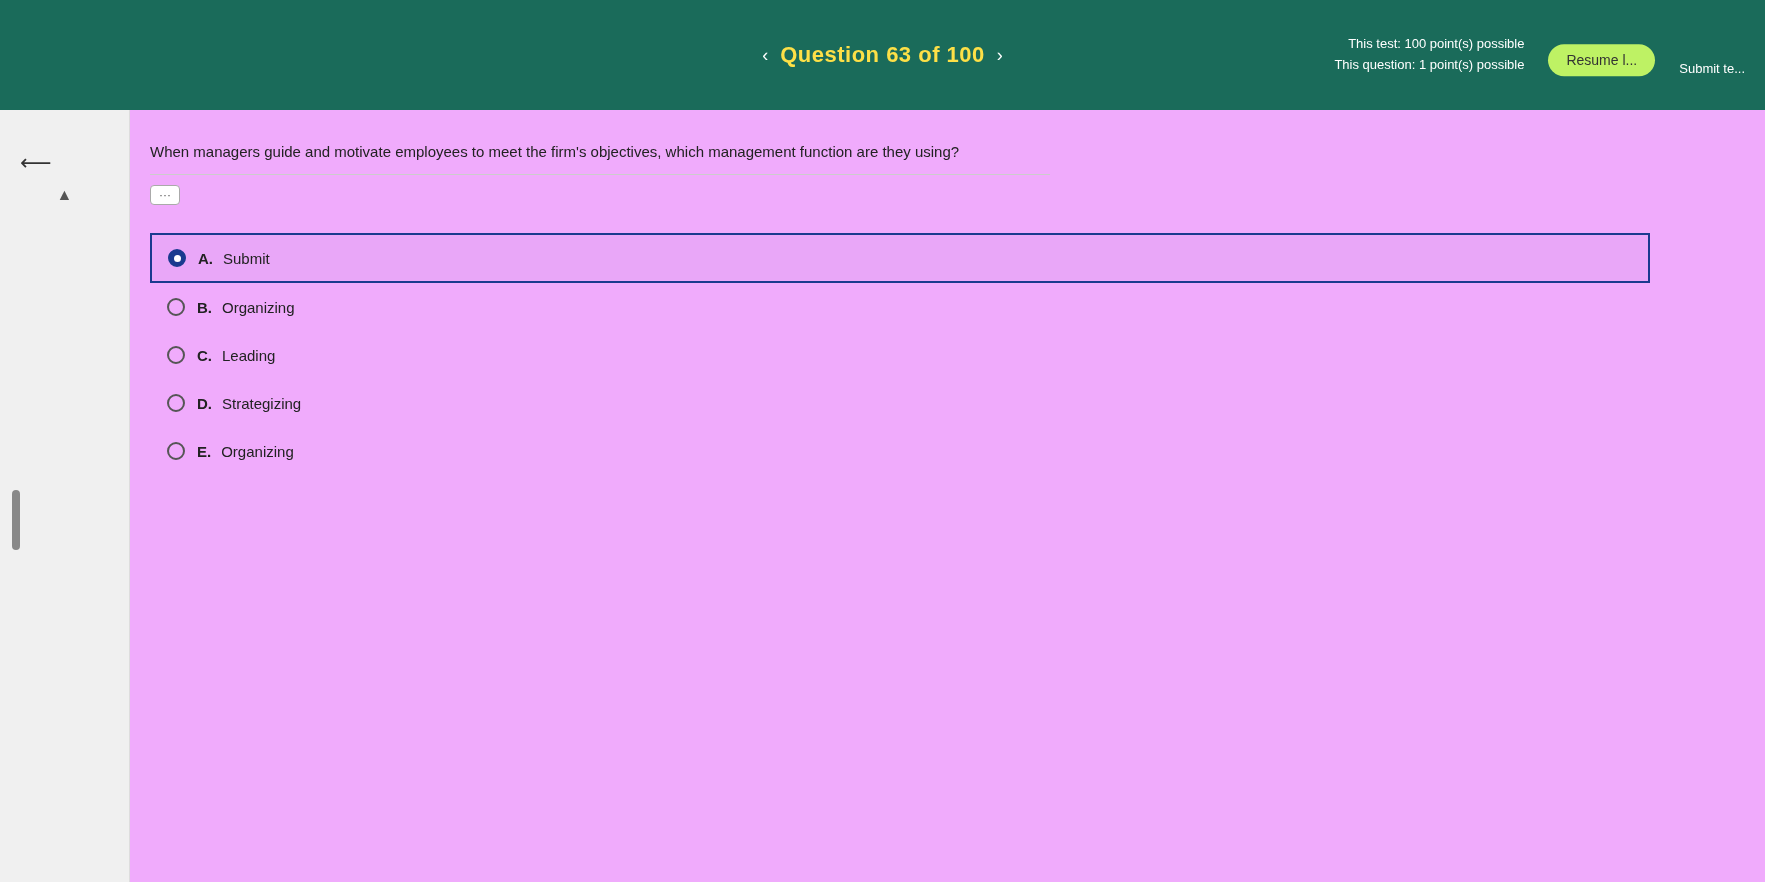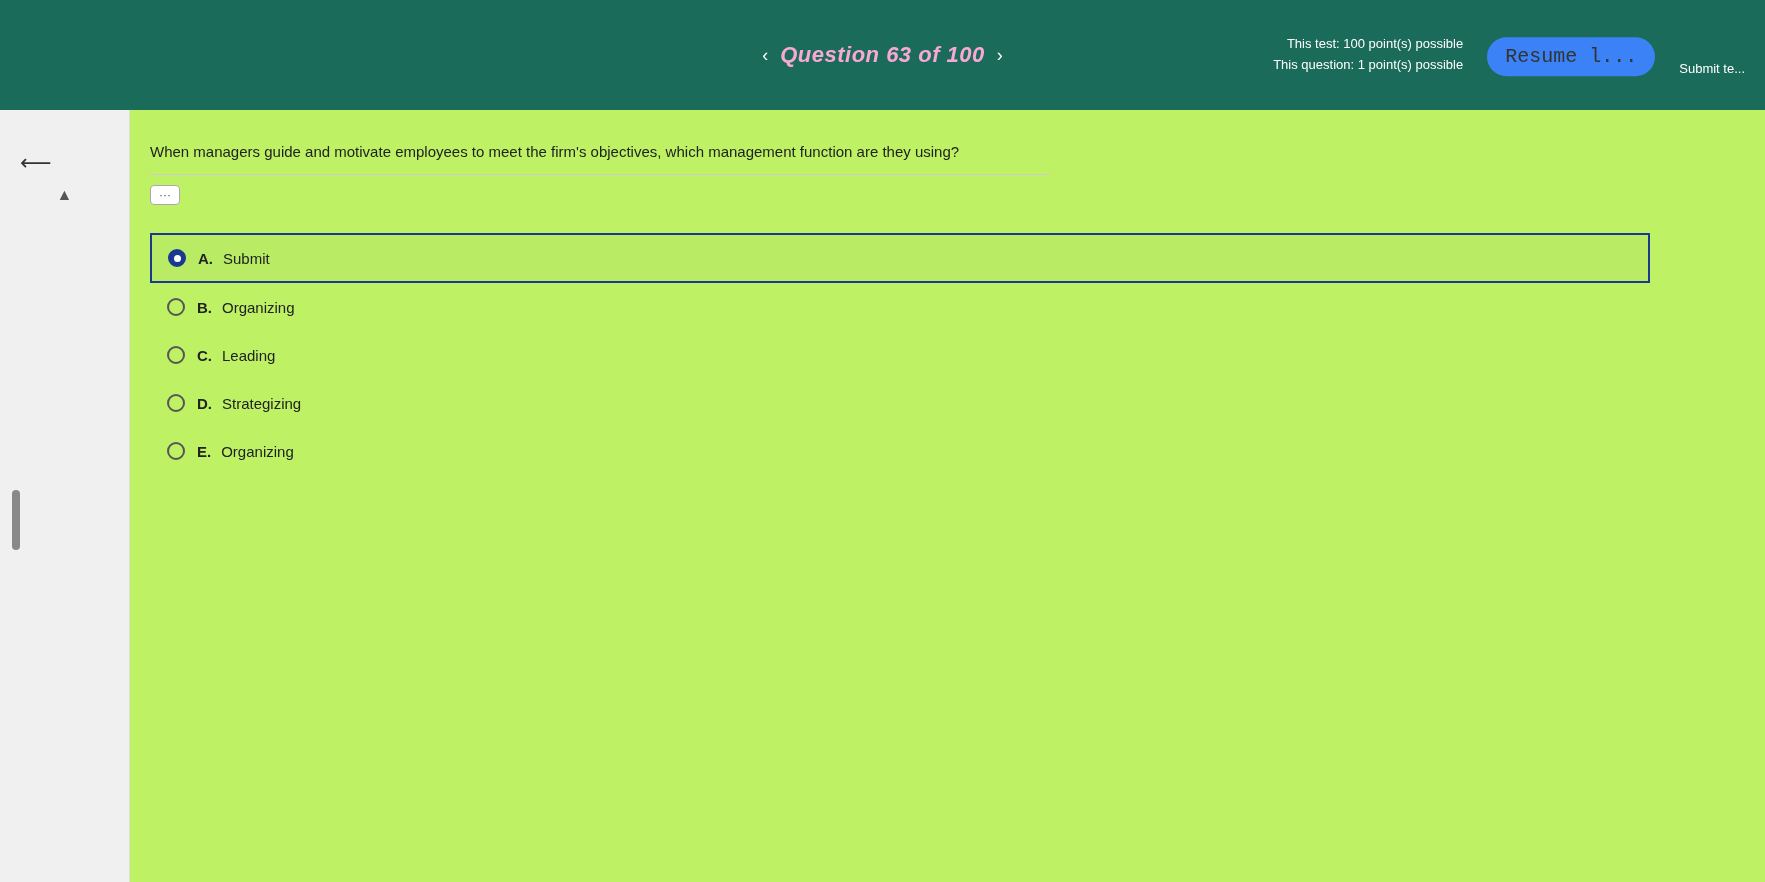--- a/index.html
+++ b/index.html
@@ -24,25 +24,24 @@
     }
 
     .nav-prev {
       color: white;
       font-size: 18px;
       cursor: pointer;
       margin-right: 12px;
     }
 
     .question-counter {
-      color: #f9a8d4;
+      color: #fde047;
       font-size: 22px;
       font-weight: bold;
       letter-spacing: 0.5px;
-      font-style: italic;
     }
 
     .nav-next {
       color: white;
       font-size: 18px;
       cursor: pointer;
       margin-left: 12px;
     }
 
     .header-right {
@@ -58,29 +57,28 @@
     }
 
     .test-info {
       color: white;
       font-size: 13px;
       text-align: right;
       line-height: 1.6;
     }
 
     .resume-btn {
-      background: #3b82f6;
+      background: #bef264;
       color: #333;
       border: none;
       border-radius: 20px;
       padding: 8px 18px;
-      font-size: 20px;
+      font-size: 14px;
       cursor: pointer;
       font-weight: 500;
-      font-family: Liberation Mono, monospace;
     }
 
     .submit-btn-text {
       color: white;
       font-size: 13px;
       text-align: right;
       margin-top: 0;
     }
 
     
@@ -127,21 +125,21 @@
       border-radius: 4px;
       position: absolute;
       left: 12px;
       top: 380px;
     }
 
     
     .question-area {
       flex: 1;
       padding: 30px 40px 30px 20px;
-      background: #bef264;
+      background: #f0abfc;
     }
 
     .question-text {
       font-size: 15px;
       color: #222;
       line-height: 1.6;
       margin-bottom: 8px;
       max-width: 1000px;
     }
 

